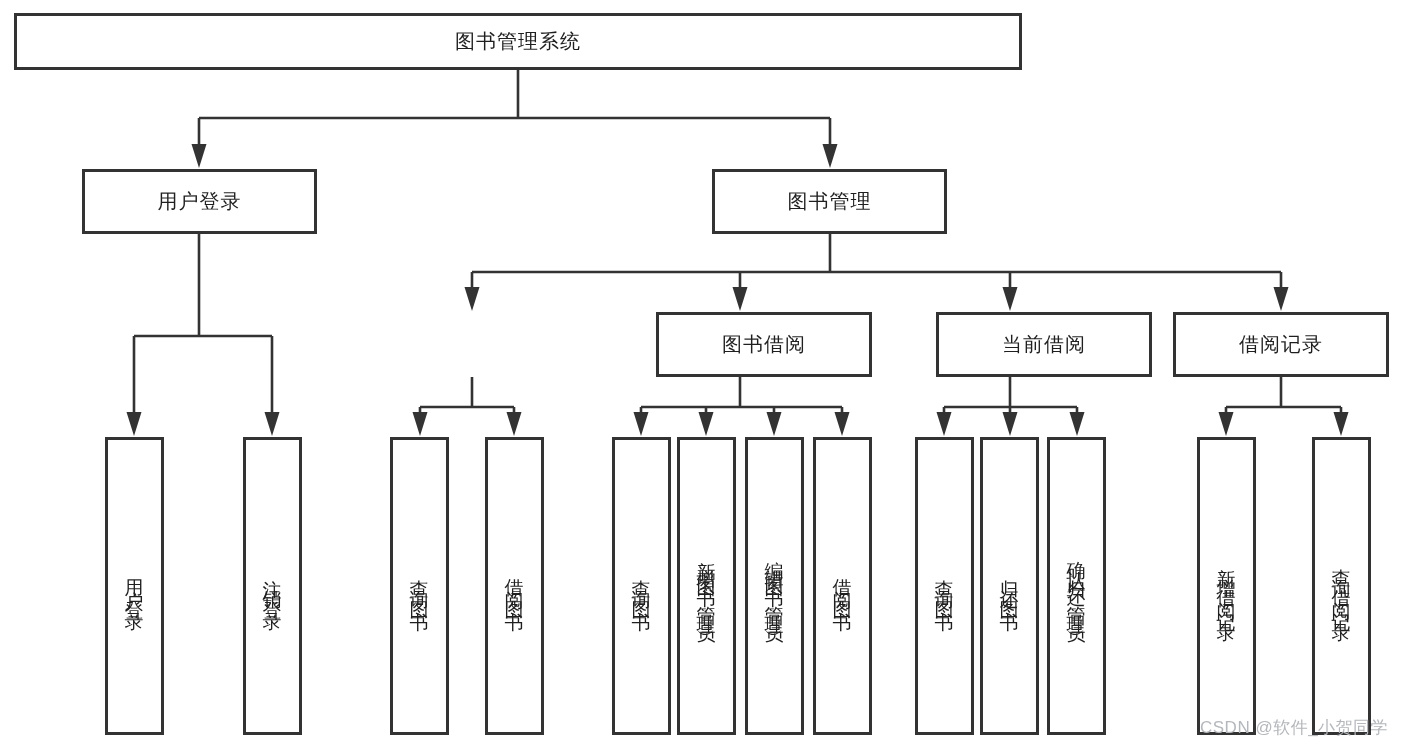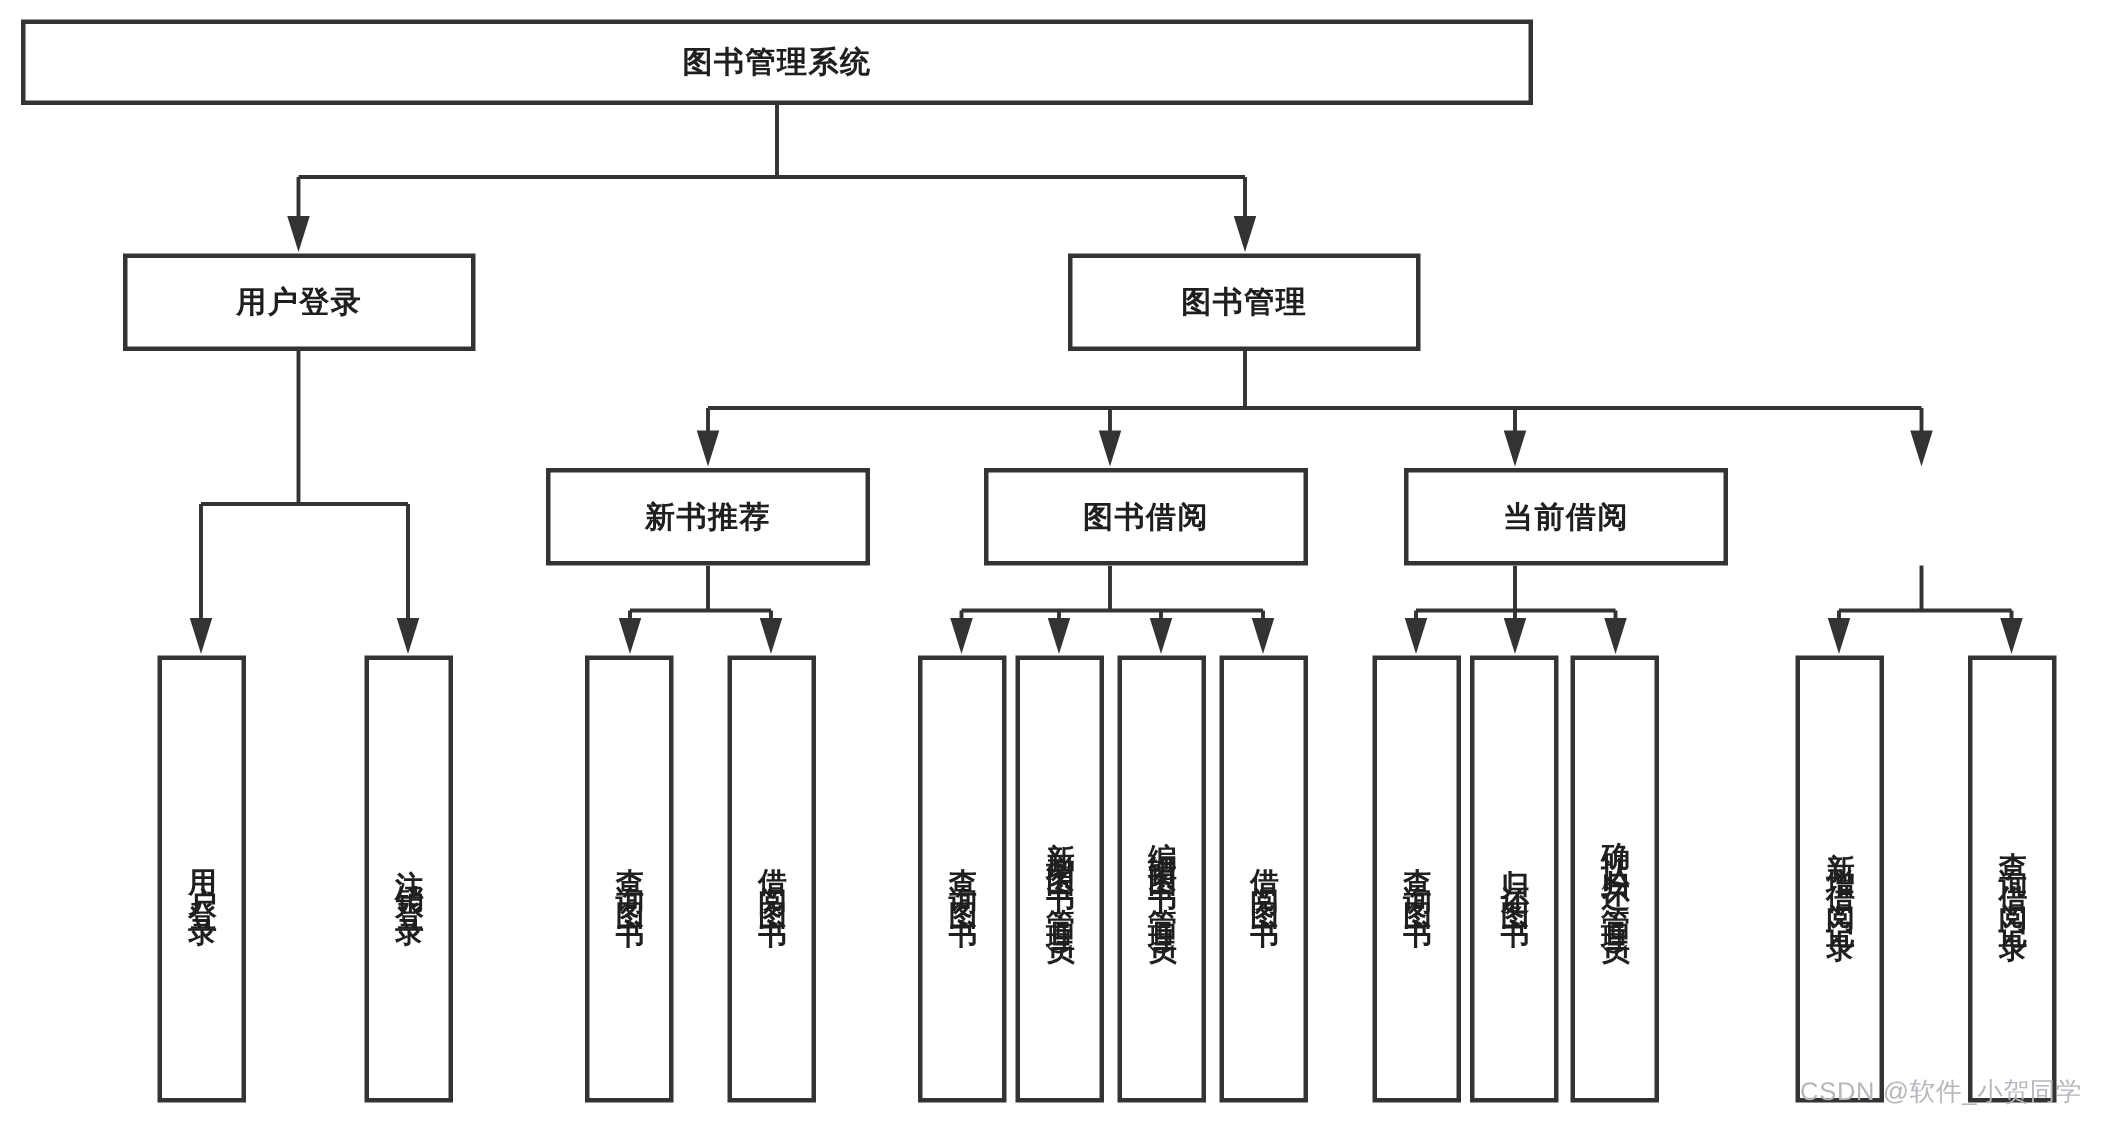--- a/index.html
+++ b/index.html
@@ -20,21 +20,20 @@
   .node {
     position: absolute;
     background: #ffffff;
     border: 3px solid #333333;
     box-sizing: border-box;
     display: flex;
     align-items: center;
     justify-content: center;
     color: #1f1f1f;
     z-index: 2;
-    font-weight: bold;
   }
   .node-root {
     left: 14px; top: 13px;
     width: 1008px; height: 57px;
     font-size: 20px;
     letter-spacing: 1px;
   }
   .node-l2 {
     top: 169px; width: 235px; height: 65px;
     font-size: 20px;
@@ -97,28 +96,28 @@
     <span>图书管理系统</span>
   </div>
 
   <div class="node node-l2" style="left:82px">
     <span>用户登录</span>
   </div>
   <div class="node node-l2" style="left:712px">
     <span>图书管理</span>
   </div>
 
-  <div class="node node-l3" style="left:364px">
-    <span>新书推荐</span>
-  </div>
   <div class="node node-l3" style="left:656px">
     <span>图书借阅</span>
   </div>
   <div class="node node-l3" style="left:936px">
     <span>当前借阅</span>
+  </div>
+  <div class="node node-l3" style="left:1173px">
+    <span>借阅记录</span>
   </div>
 
   <div class="node node-leaf" style="left:105px">
     <span class="vtext">用户登录</span>
   </div>
   <div class="node node-leaf" style="left:243px">
     <span class="vtext">注销登录</span>
   </div>
 
   <div class="node node-leaf" style="left:390px">

